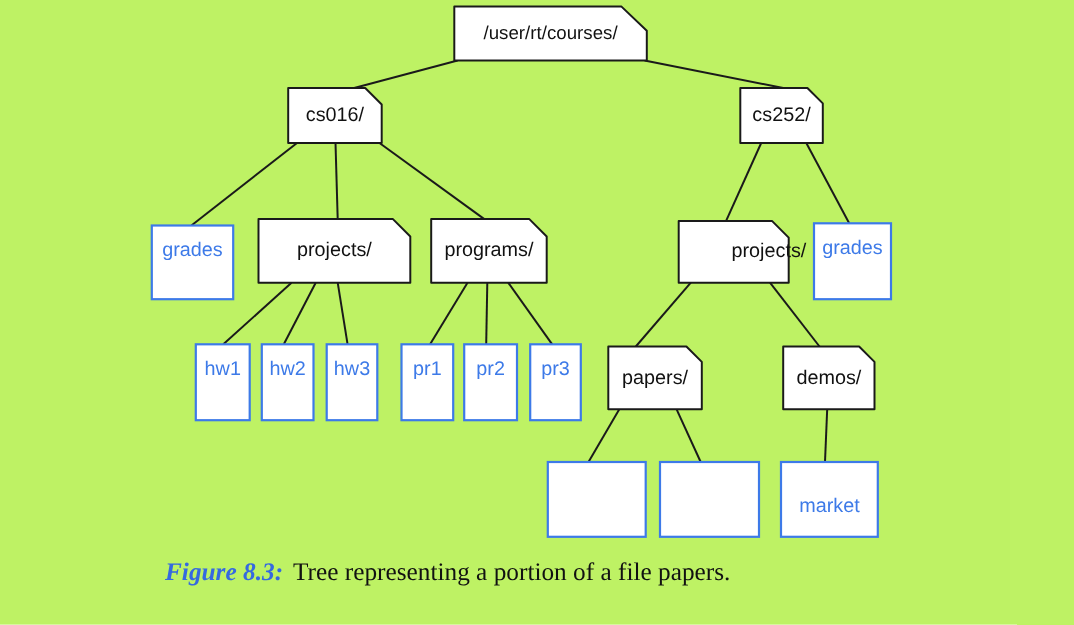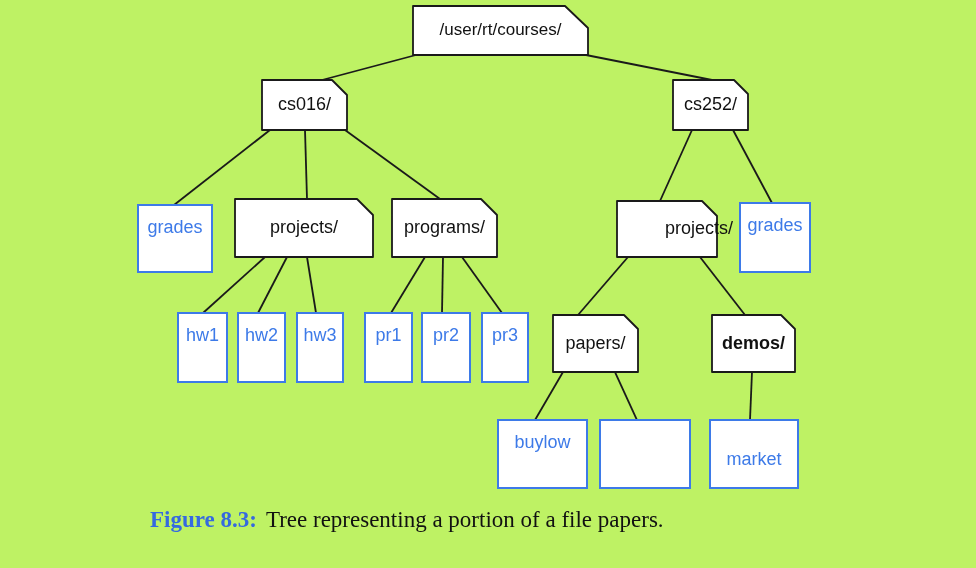--- a/index.html
+++ b/index.html
@@ -62,20 +62,21 @@
     top: 507px;
     font-family: "Liberation Serif", serif;
     font-size: 23px;
     color: #111111;
     white-space: nowrap;
   }
   .caption .cap-label {
     color: var(--caption_blue, #3d7ae8);
     font-weight: bold;
     margin-right: 9px;
+    font-style: italic;
   }
 </style>
 </head>
 <body>
 
 <div class="stage">
 
   <svg width="976" height="568" viewBox="0 0 976 568">
 
     <line class="edge" x1="416" y1="55" x2="322" y2="80"></line>
@@ -119,30 +120,29 @@
     <rect class="file-shape" x="710" y="420" width="88" height="68"></rect>
   </svg>
 
   <div class="node-label dir-label root-label" style="left:413px; top:6px; width:175px; height:49px;">/user/rt/courses/</div>
   <div class="node-label dir-label" style="left:262px; top:80px; width:85px; height:50px;">cs016/</div>
   <div class="node-label dir-label" style="left:235px; top:199px; width:138px; height:58px;">projects/</div>
   <div class="node-label dir-label" style="left:392px; top:199px; width:105px; height:58px;">programs/</div>
   <div class="node-label dir-label" style="left:673px; top:80px; width:75px; height:50px;">cs252/</div>
   <div class="node-label dir-label" style="left:617px; top:201px; width:100px; height:56px;padding-left:32px;">projects/</div>
   <div class="node-label dir-label" style="left:553px; top:315px; width:85px; height:57px;">papers/</div>
-  <div class="node-label dir-label" style="left:712px; top:315px; width:83px; height:57px;font-weight:bold;">demos/</div>
+  <div class="node-label dir-label" style="left:712px; top:315px; width:83px; height:57px;">demos/</div>
 
   <div class="node-label file-label" style="left:138px; top:205px; width:74px; height:67px;">grades</div>
   <div class="node-label file-label" style="left:178px; top:313px; width:49px; height:69px;">hw1</div>
   <div class="node-label file-label" style="left:238px; top:313px; width:47px; height:69px;">hw2</div>
   <div class="node-label file-label" style="left:297px; top:313px; width:46px; height:66px;">hw3</div>
   <div class="node-label file-label" style="left:365px; top:313px; width:47px; height:69px;">pr1</div>
   <div class="node-label file-label" style="left:422px; top:313px; width:48px; height:69px;">pr2</div>
   <div class="node-label file-label" style="left:482px; top:313px; width:46px; height:57px;">pr3</div>
   <div class="node-label file-label" style="left:740px; top:203px; width:70px; height:69px;">grades</div>
-  <div class="node-label file-label" style="left:498px; top:420px; width:89px; height:68px;">buylow</div>
   <div class="node-label file-label" style="left:710px; top:437px; width:88px; height:68px;">market</div>
 
   <div class="caption">
     <span class="cap-label">Figure 8.3:</span><span>Tree representing a portion of a file papers.</span>
   </div>
 
 </div>
 
 </body></html>

